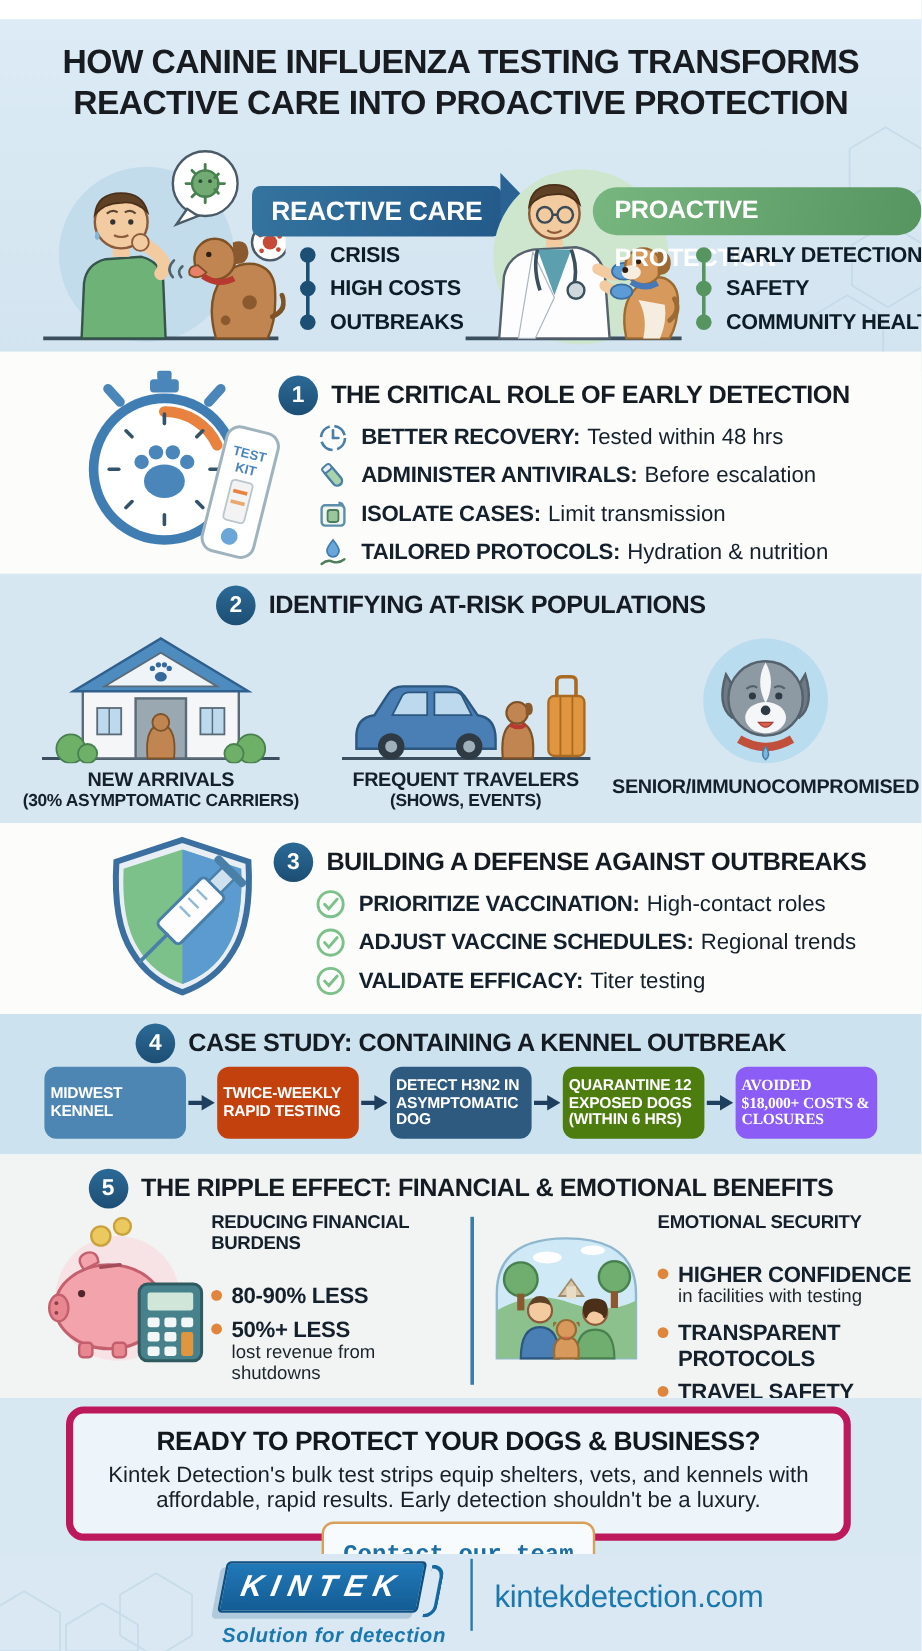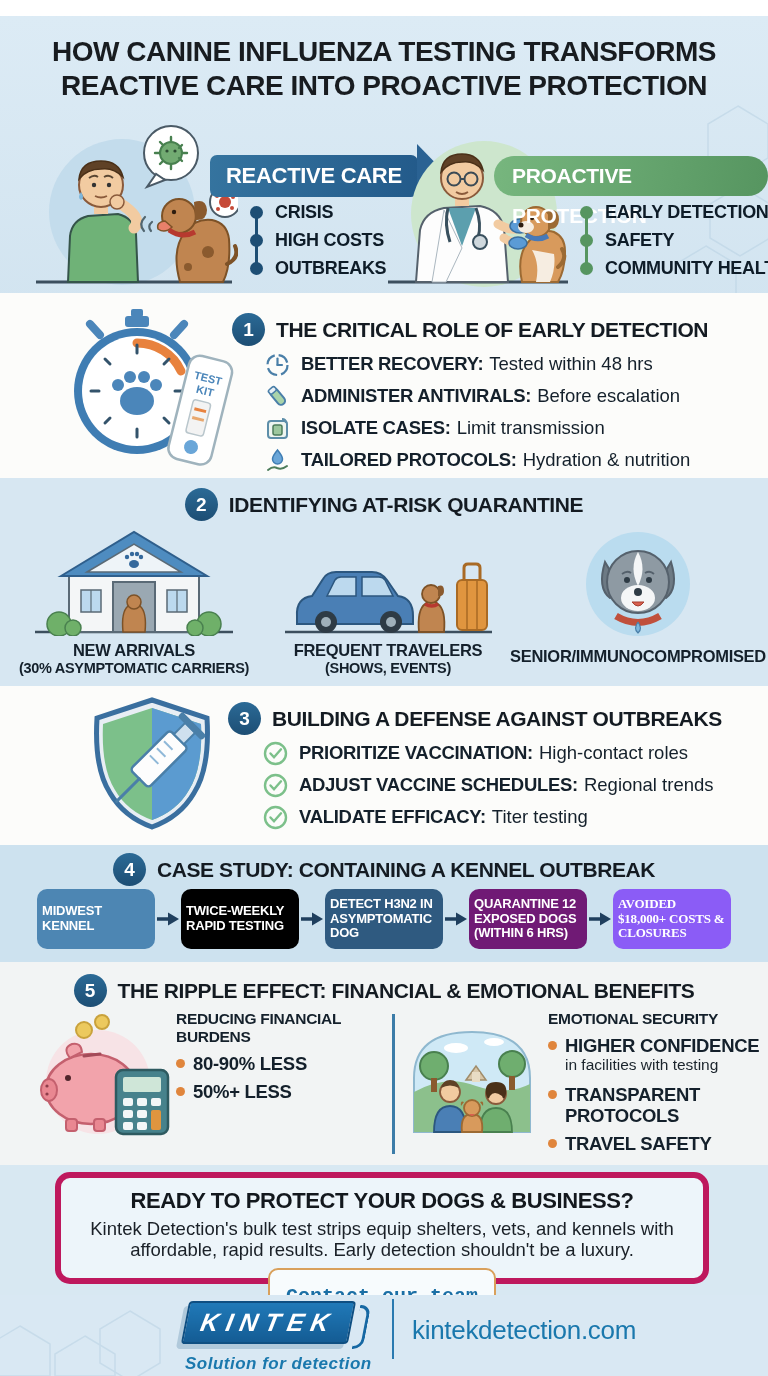--- a/index.html
+++ b/index.html
@@ -58,21 +58,21 @@
   
   .s4{top:845px;height:117px;background:#cde2ef;}
   .flow{position:absolute;top:44px;left:37px;display:flex;align-items:center;}
   .step{width:118px;height:60px;border-radius:10px;color:#fff;font-weight:bold;font-size:13px;
         line-height:1.15;display:flex;align-items:center;justify-content:center;text-align:left;
         padding:3px 5px;box-sizing:border-box;letter-spacing:-0.2px;}
   .farrow{width:26px;height:18px;flex:none;}
 
   
   .s5{top:962px;height:203px;background:#f2f4f4;}
-  .col-head{font-weight:bold;font-size:15.5px;letter-spacing:-0.3px;margin-bottom:8px;color:#14202b;}
+  .col-head{font-weight:bold;font-size:15.5px;letter-spacing:-0.3px;margin-bottom:24px;color:#14202b;}
   .fin-col{position:absolute;left:176px;top:48px;width:210px;}
   .emo-col{position:absolute;left:548px;top:48px;width:215px;}
   .fin-li{position:relative;padding-left:17px;margin-bottom:8px;}
   .fin-li .odot{position:absolute;left:0;top:5px;width:9px;height:9px;border-radius:50%;background:#e0853c;}
   .fin-li .val{font-weight:bold;font-size:18.5px;letter-spacing:-0.3px;line-height:1.1;}
   .fin-li .vsub{font-size:15.5px;line-height:1.1;color:#1b242c;}
   .vdiv{position:absolute;left:392px;top:52px;width:3px;height:140px;background:#3c7ca8;}
 
   
   .cta{top:1165px;height:130px;background:#d8e8f2;}
@@ -309,21 +309,21 @@
         </svg>
         <span class="blabel">TAILORED PROTOCOLS:</span>
         <span class="brest">Hydration &amp; nutrition</span>
       </div>
     </div>
   </div>
 
   <div class="sec s2">
     <div class="h-row h-center" style="top:10px">
       <div class="num">2</div>
-      <div class="h-title">IDENTIFYING AT-RISK QUARANTINE</div>
+      <div class="h-title">IDENTIFYING AT-RISK POPULATIONS</div>
     </div>
     <div class="s2-cols">
       <div class="s2-col c1">
         <svg width="210" height="112" viewBox="0 0 210 112">
           <line x1="6" y1="108" x2="204" y2="108" stroke="#3c4f5e" stroke-width="2.5"></line>
           <rect x="40" y="50" width="130" height="58" fill="#f4f6f7" stroke="#5a6a76" stroke-width="2"></rect>
           <polygon points="32,52 105,8 178,52" fill="#4e8cc0" stroke="#2f5f8c" stroke-width="2"></polygon>
           <polygon points="58,48 105,20 152,48" fill="#eef4f8" stroke="#5a6a76" stroke-width="1.5"></polygon>
           <g fill="#35699c">
             <ellipse cx="105" cy="40" rx="5" ry="4"></ellipse>
@@ -446,31 +446,31 @@
     <div class="h-row h-center" style="top:8px">
       <div class="num">4</div>
       <div class="h-title">CASE STUDY: CONTAINING A KENNEL OUTBREAK</div>
     </div>
     <div class="flow">
       <div class="step" style="background: rgb(77, 134, 179);">MIDWEST KENNEL</div>
       <svg class="farrow" viewBox="0 0 26 18">
           <path d="M2,9 h12" stroke="#1f3f5e" stroke-width="3.5"></path>
           <path d="M13,2.5 L24,9 L13,15.5 Z" fill="#1f3f5e"></path>
         </svg>
-      <div class="step" style="background: #000000;">TWICE-WEEKLY RAPID TESTING</div>
+      <div class="step" style="background: #c2410c;">TWICE-WEEKLY RAPID TESTING</div>
       <svg class="farrow" viewBox="0 0 26 18">
           <path d="M2,9 h12" stroke="#1f3f5e" stroke-width="3.5"></path>
           <path d="M13,2.5 L24,9 L13,15.5 Z" fill="#1f3f5e"></path>
         </svg>
       <div class="step" style="background: rgb(47, 90, 128);">DETECT H3N2 IN ASYMPTOMATIC DOG</div>
       <svg class="farrow" viewBox="0 0 26 18">
           <path d="M2,9 h12" stroke="#1f3f5e" stroke-width="3.5"></path>
           <path d="M13,2.5 L24,9 L13,15.5 Z" fill="#1f3f5e"></path>
         </svg>
-      <div class="step" style="background: #701a75;">QUARANTINE 12 EXPOSED DOGS (WITHIN 6 HRS)</div>
+      <div class="step" style="background: #4d7c0f;">QUARANTINE 12 EXPOSED DOGS (WITHIN 6 HRS)</div>
       <svg class="farrow" viewBox="0 0 26 18">
           <path d="M2,9 h12" stroke="#1f3f5e" stroke-width="3.5"></path>
           <path d="M13,2.5 L24,9 L13,15.5 Z" fill="#1f3f5e"></path>
         </svg>
       <div class="step" style="background: #8b5cf6; font-family: Liberation Serif, serif;">AVOIDED $18,000+ COSTS &amp; CLOSURES</div>
     </div>
   </div>
 
   <div class="sec s5">
     <div class="h-row h-center" style="top:12px">
@@ -508,20 +508,21 @@
 
     <div class="fin-col">
       <div class="col-head">REDUCING FINANCIAL BURDENS</div>
       <div class="fin-li">
         <span class="odot"></span>
         <div class="val">80-90% LESS</div>
       </div>
       <div class="fin-li">
         <span class="odot"></span>
         <div class="val">50%+ LESS</div>
+        <div class="vsub">lost revenue from shutdowns</div>
       </div>
 
     </div>
 
     <div class="vdiv"></div>
 
     <svg class="illo" style="left:406px;top:60px" width="132" height="112" viewBox="0 0 132 112">
       <path d="M8,110 L8,56 Q8,10 66,10 Q124,10 124,56 L124,110 Z" fill="#cfe9f6" stroke="#8fb8cf" stroke-width="2"></path>
       <ellipse cx="50" cy="26" rx="12" ry="5" fill="#fff"></ellipse>
       <ellipse cx="88" cy="20" rx="10" ry="4" fill="#fff"></ellipse>

